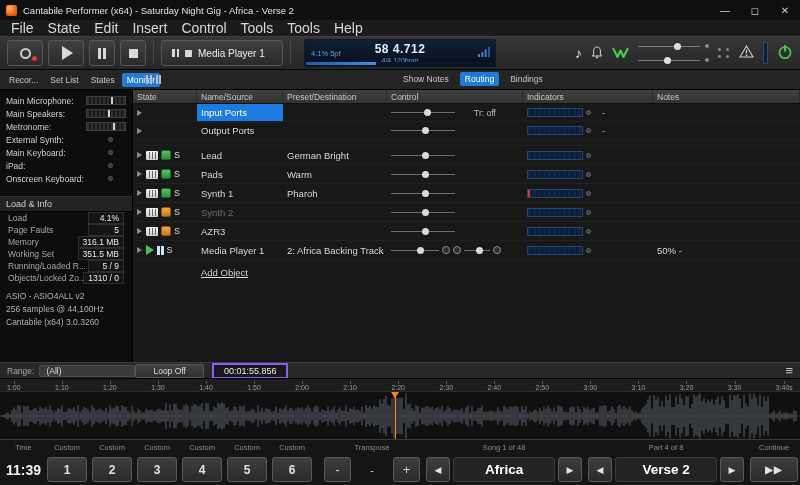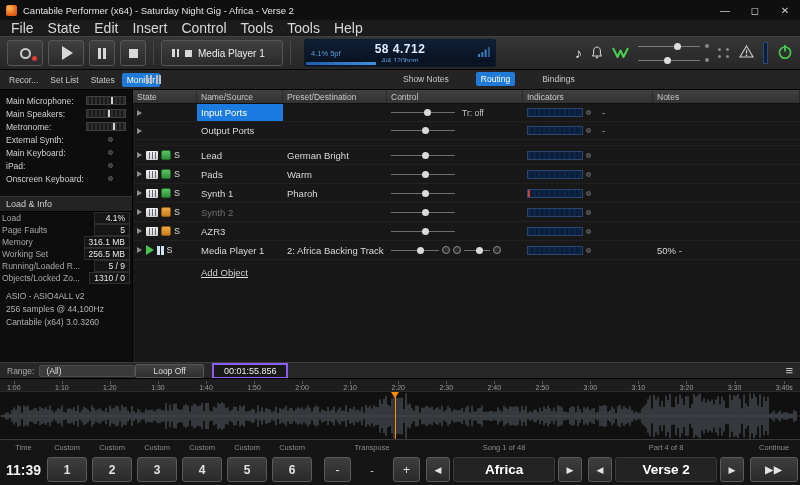--- a/index.html
+++ b/index.html
@@ -67,33 +67,33 @@
   .vmeter { width:5px; height:22px; background:#0c1e38; border:1px solid #2a4a78; }
   
   .tabrow { position:absolute; top:70px; left:0; right:0; height:20px; background:#242424;
     border-bottom:1px solid #000; display:flex; align-items:center; padding-left:4px; }
   .tab { padding:2px 5px; margin-right:2px; border:none; background:transparent; color:#c8c8c8;
     font-size:8.5px; border-radius:2px; }
   .tab.active { background:#1f7ad8; color:#fff; }
   .cols-icon { position:absolute; left:146px; top:5px; display:flex; gap:4px; }
   .cols-icon span { display:flex; gap:1.5px; }
   .cols-icon i { width:2px; height:9px; background:#bdbdbd; }
-  .subtabs { position:absolute; left:398px; top:2px; display:flex; gap:20px; }
+  .subtabs { position:absolute; left:398px; top:2px; display:flex; gap:4px; }
   
   .main { position:absolute; top:90px; left:0; right:0; height:272px; display:flex; }
   .leftpanel { width:133px; flex:none; background:#0d0d0d; border-right:1px solid #000; padding-top:4px; overflow:hidden; }
   .chan { display:flex; align-items:center; justify-content:space-between; height:13px; padding:0 6px; }
   .chan-label { font-size:8.5px; color:#d2d2d2; white-space:nowrap; }
   .chan-meter { position:relative; width:40px; height:9px; flex:none; border:1px solid #3e3e3e;
     background:#1a1a1a; background-image:repeating-linear-gradient(90deg,#2f2f2f 0 2px,#1a1a1a 2px 4px); }
   .chan-thumb { position:absolute; left:62%; top:0; width:2px; height:100%; background:#d2d2d2; }
   .chan-dot { width:5px; height:5px; flex:none; border-radius:50%; background:#363636; border:1px solid #5c5c5c; margin-right:13px; }
   .li-header { margin-top:11px; background:#232323; border-top:1px solid #343434; border-bottom:1px solid #000;
     padding:2px 6px; font-size:9px; color:#d0d0d0; }
-  .stat-row { display:flex; align-items:center; justify-content:space-between; height:12px; padding:0 2px; }
+  .stat-row { display:flex; align-items:center; justify-content:space-between; height:12px; padding:0 8px; }
   .stat-label { font-size:8.5px; color:#a6a6a6; white-space:nowrap; overflow:hidden; }
   .stat-value { background:#151515; border:1px solid #2e2e2e; color:#eaeaea; font-size:8.5px;
     min-width:36px; padding:0 4px; text-align:right; flex:none; }
   .audio-info { margin-top:6px; padding:0 6px; }
   .ai-line { font-size:8.5px; color:#b2b2b2; line-height:13px; white-space:nowrap; }
   
   .tablewrap { flex:1; background:#181818; overflow:hidden; }
   .thead, .trow, .addrow { display:grid; grid-template-columns:64px 86px 104px 136px 130px 1fr; }
   .thead { height:14px; background:linear-gradient(#404040,#333); border-bottom:1px solid #101010; }
   .th { display:flex; align-items:center; padding:0 4px; font-size:8.5px; color:#c8c8c8;
@@ -112,21 +112,21 @@
   .badge.green { background:linear-gradient(#5cc463,#2f8f3a); border:1px solid #1d6b27; }
   .badge.orange { background:linear-gradient(#f0ab42,#c77c1d); border:1px solid #8f5a12; }
   .sletter { font-size:9px; color:#dcdcdc; }
   .play-ico { width:0; height:0; flex:none; border-left:8px solid #49c455; border-top:5px solid transparent; border-bottom:5px solid transparent; }
   .pause-ico { display:inline-flex; gap:1.5px; flex:none; }
   .pause-ico i { width:2.5px; height:9px; background:#cfe2f5; }
   .slider { position:relative; height:9px; flex:none; }
   .slider.w64 { width:64px; } .slider.w50 { width:48px; } .slider.w28 { width:26px; }
   .slider::before { content:""; position:absolute; left:0; right:0; top:4px; height:1px; background:#6d6d6d; }
   .sthumb { position:absolute; top:1px; width:7px; height:7px; border-radius:50%; background:#dadada; }
-  .ctl-text { font-size:8.5px; color:#c2c2c2; margin-left:4px; }
+  .ctl-text { font-size:8.5px; color:#c2c2c2; margin-left:16px; }
   .meter { position:relative; width:56px; height:9px; flex:none; border:1px solid #28466e;
     background:#0b1c36; background-image:repeating-linear-gradient(90deg,#0e2547 0 3px,#0b1c36 3px 5px); }
   .meter.redtick::before { content:""; position:absolute; left:0; top:0; width:2px; height:100%; background:#d23c30; }
   .idot { width:5px; height:5px; flex:none; border-radius:50%; background:#3c3c3c; border:1px solid #636363; }
   .knob { width:8px; height:8px; flex:none; border-radius:50%; background:#2d2d2d; border:1px solid #8e8e8e; }
   .dash { font-size:9px; color:#b8b8b8; margin-left:8px; }
   .addrow { height:24px; align-items:center;text-decoration:underline; }
   .add-label { grid-column:2; font-size:9.5px; color:#d2d2d2; padding:0 4px; }
   
   .timelinebar { position:absolute; top:362px; left:0; right:0; height:16px; background:#272727;
@@ -367,21 +367,21 @@
             <span class="stat-value">5</span>
           </div>
 
           <div class="stat-row">
             <span class="stat-label">Memory</span>
             <span class="stat-value">316.1 MB</span>
           </div>
 
           <div class="stat-row">
             <span class="stat-label">Working Set</span>
-            <span class="stat-value">256.5 MB</span>
+            <span class="stat-value">351.5 MB</span>
           </div>
 
           <div class="stat-row">
             <span class="stat-label">Running/Loaded R...</span>
             <span class="stat-value">5 / 9</span>
           </div>
 
           <div class="stat-row">
             <span class="stat-label">Objects/Locked Zo...</span>
             <span class="stat-value">1310 / 0</span>

